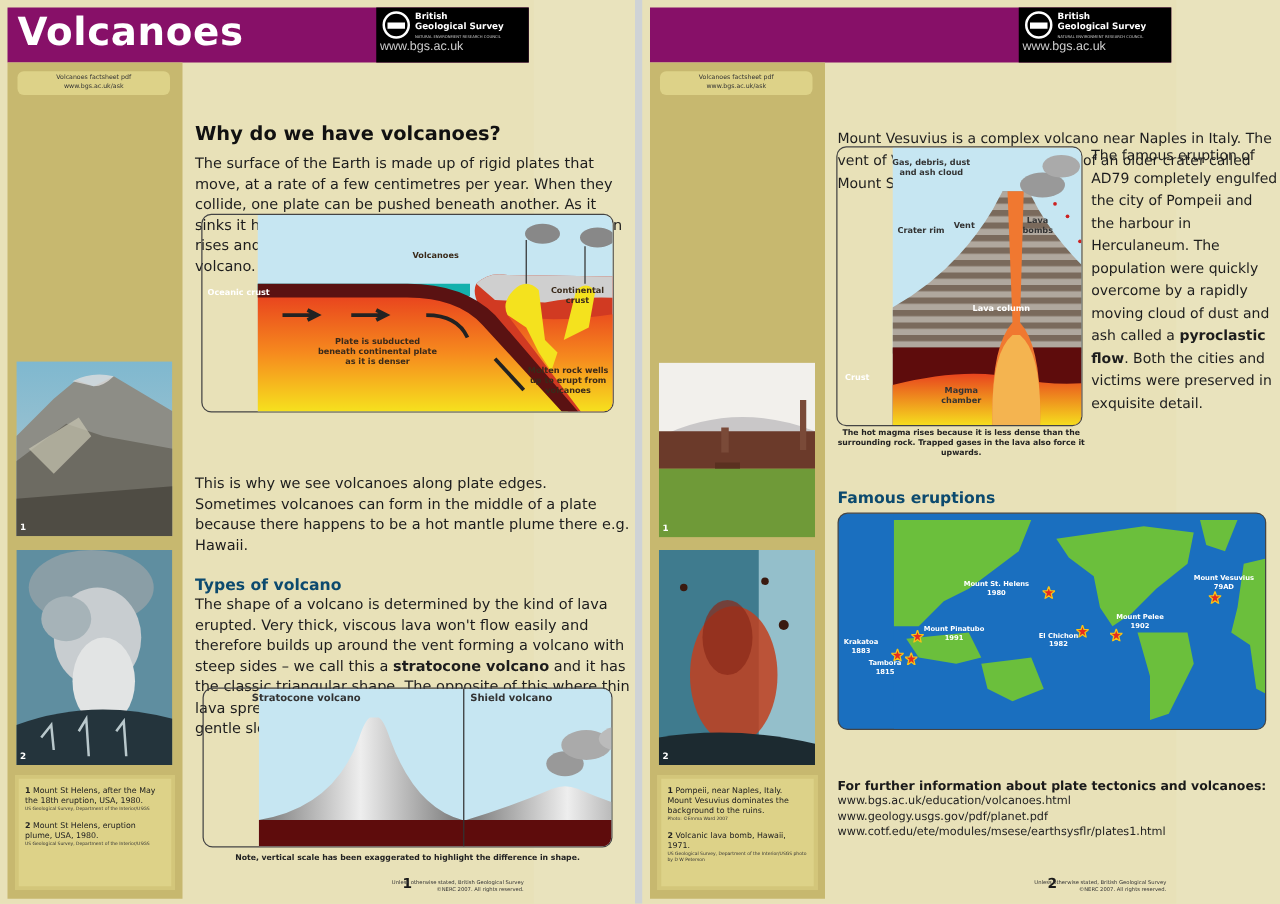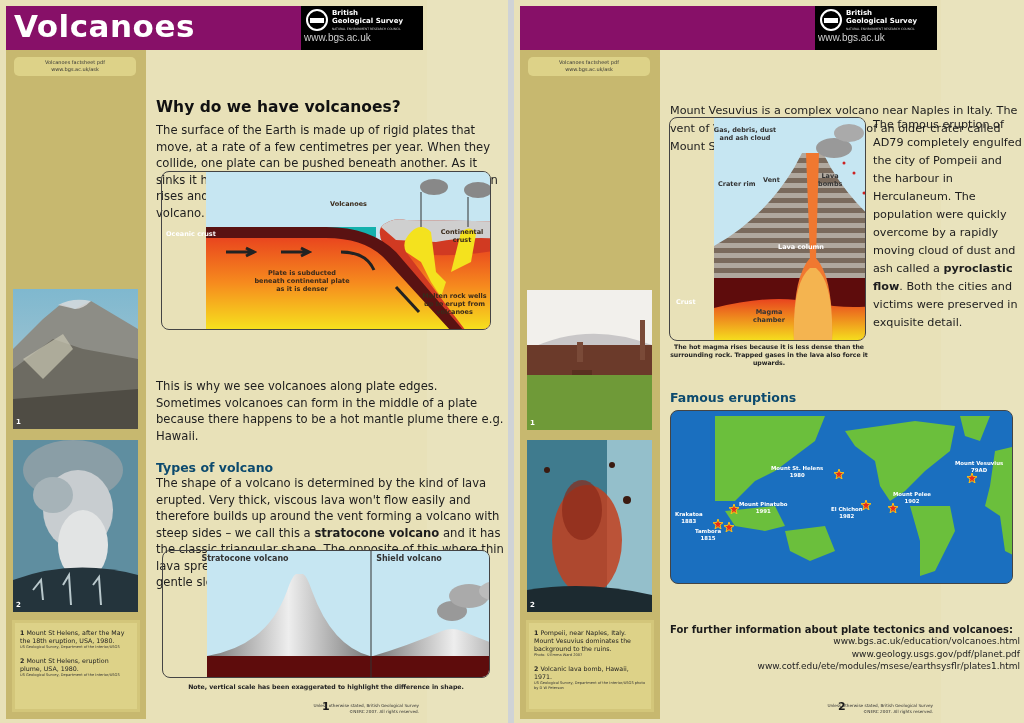--- a/index.html
+++ b/index.html
@@ -34,21 +34,21 @@
   .h2 { font-size: 12.5px; font-weight: bold; color: #0c4a6e; }
   .figure { position: absolute; border: 1.5px solid #444; border-radius: 8px; overflow: hidden; padding-left: 44px; }
   .diag-label { position: absolute; font-size: 6.5px; font-weight: bold; color: #3a2a1a; text-align: center; line-height: 8px; }
   .diag-label.white { color: #fff; }
   .note { position: absolute; font-size: 6.2px; font-weight: bold; color: #222; text-align: center; line-height: 8px; }
   .page-num { position: absolute; font-size: 11px; font-weight: bold; }
   .copyright { position: absolute; right: 8px; font-size: 4.2px; text-align: right; line-height: 5.5px; color: #333; }
 
   .map-label { position: absolute; font-size: 5.4px; font-weight: bold; color: #fff; text-align: center; line-height: 6.5px; }
   .star { position: absolute; width: 10px; height: 10px; }
-  .links .link { font-size: 9px; line-height: 12.5px; color: #222; text-align: right; }
+  .links .link { font-size: 9px; line-height: 12.5px; color: #222; }
 </style>
 </head>
 <body>
 
 <div class="gutter"></div>
 
 <div class="page" id="page1">
   <div class="banner">
     <div class="banner-title">Volcanoes</div>
     <div class="bgs-logo">

